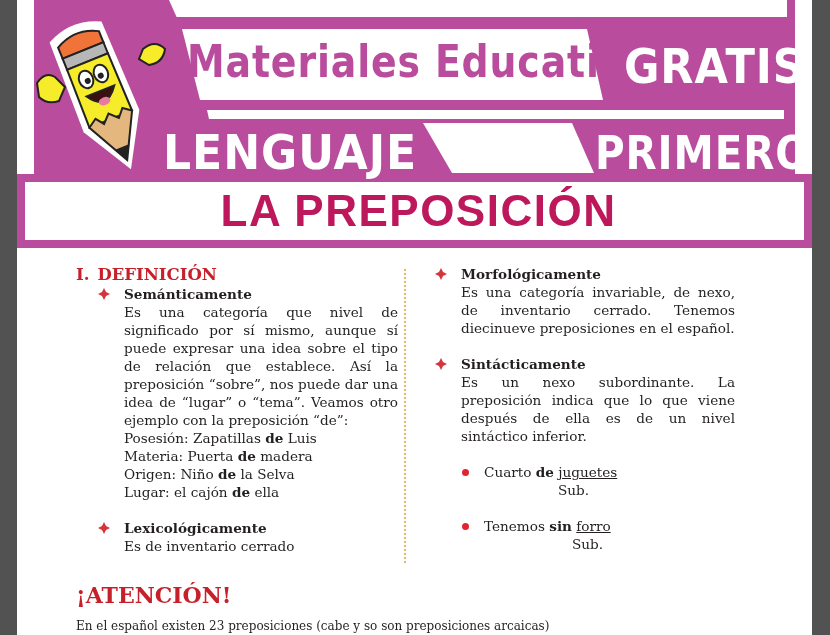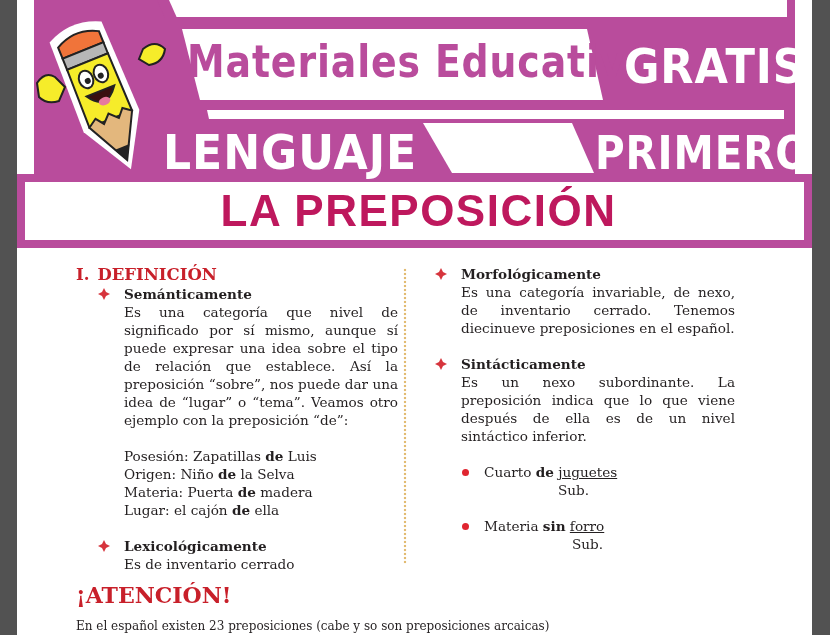--- a/index.html
+++ b/index.html
@@ -39,21 +39,21 @@
   .section-head {
     color: #c8202a; font-weight: bold; font-size: 16.5px; line-height: 20px;
     display: flex; gap: 8px;
   }
   .sub-item { position: relative; padding-left: 48px; }
   .sub-title { font-weight: bold; display: block; }
   .diamond {
     position: absolute; left: 22px; top: 3px; width: 12px; height: 12px;
   }
   .para { text-align: justify; display: block; }
-  .examples { margin-top: 18px; }
+  .examples { }
   .example-line { display: block; }
   .b { font-weight: bold; }
   .u { text-decoration: underline; }
   .bullet {
     position: absolute; left: 9px; top: 6px; width: 7px; height: 7px; border-radius: 50%;
     background: #e02530;
   }
   .bullet-item { position: relative; padding-left: 31px; }
   .sub-label { display: block; }
   .divider {
@@ -130,22 +130,22 @@
     </div>
 
     <div class="sub-item">
       <svg class="diamond" viewBox="0 0 12 12">
         <path d="M6 0 L8 4 L12 6 L8 8 L6 12 L4 8 L0 6 L4 4 Z" fill="#d6343c"></path>
       </svg>
       <span class="sub-title">Semánticamente</span>
       <span class="para">Es una categoría que nivel de significado por sí mismo, aunque sí puede expresar una idea sobre el tipo de relación que establece. Así la preposición “sobre”, nos puede dar una idea de “lugar” o “tema”. Veamos otro ejemplo con la preposición “de”:</span>
       <div class="examples">
         <span class="example-line"><span>Posesión: Zapatillas </span><span class="b">de</span><span> Luis</span></span>
+        <span class="example-line"><span>Materia: Puerta </span><span class="b">de</span><span> madera</span></span>
         <span class="example-line"><span>Origen: Niño </span><span class="b">de</span><span> la Selva</span></span>
-        <span class="example-line"><span>Materia: Puerta </span><span class="b">de</span><span> madera</span></span>
         <span class="example-line"><span>Lugar: el cajón </span><span class="b">de</span><span> ella</span></span>
       </div>
     </div>
 
     <div class="sub-item" style="margin-top:18px;">
       <svg class="diamond" viewBox="0 0 12 12">
         <path d="M6 0 L8 4 L12 6 L8 8 L6 12 L4 8 L0 6 L4 4 Z" fill="#d6343c"></path>
       </svg>
       <span class="sub-title">Lexicológicamente</span>
       <span class="para">Es de inventario cerrado</span>
@@ -172,21 +172,21 @@
     </div>
 
     <div class="bullet-item" style="margin-top:18px; margin-left:40px;">
       <span class="bullet"></span>
       <span>Cuarto </span><span class="b">de</span><span> </span><span class="u">juguetes</span>
       <span class="sub-label" style="padding-left:74px;">Sub.</span>
     </div>
 
     <div class="bullet-item" style="margin-top:18px; margin-left:40px;">
       <span class="bullet"></span>
-      <span>Materia </span><span class="b">sin</span><span> </span><span class="u">forro</span>
+      <span>Tenemos </span><span class="b">sin</span><span> </span><span class="u">forro</span>
       <span class="sub-label" style="padding-left:88px;">Sub.</span>
     </div>
   </div>
 
   <div class="atencion" style="top:582px;">¡ATENCIÓN!</div>
   <div class="footer-line">En el español existen 23 preposiciones  (cabe y so son preposiciones arcaicas)</div>
 
 </div>
 
 </body></html>

